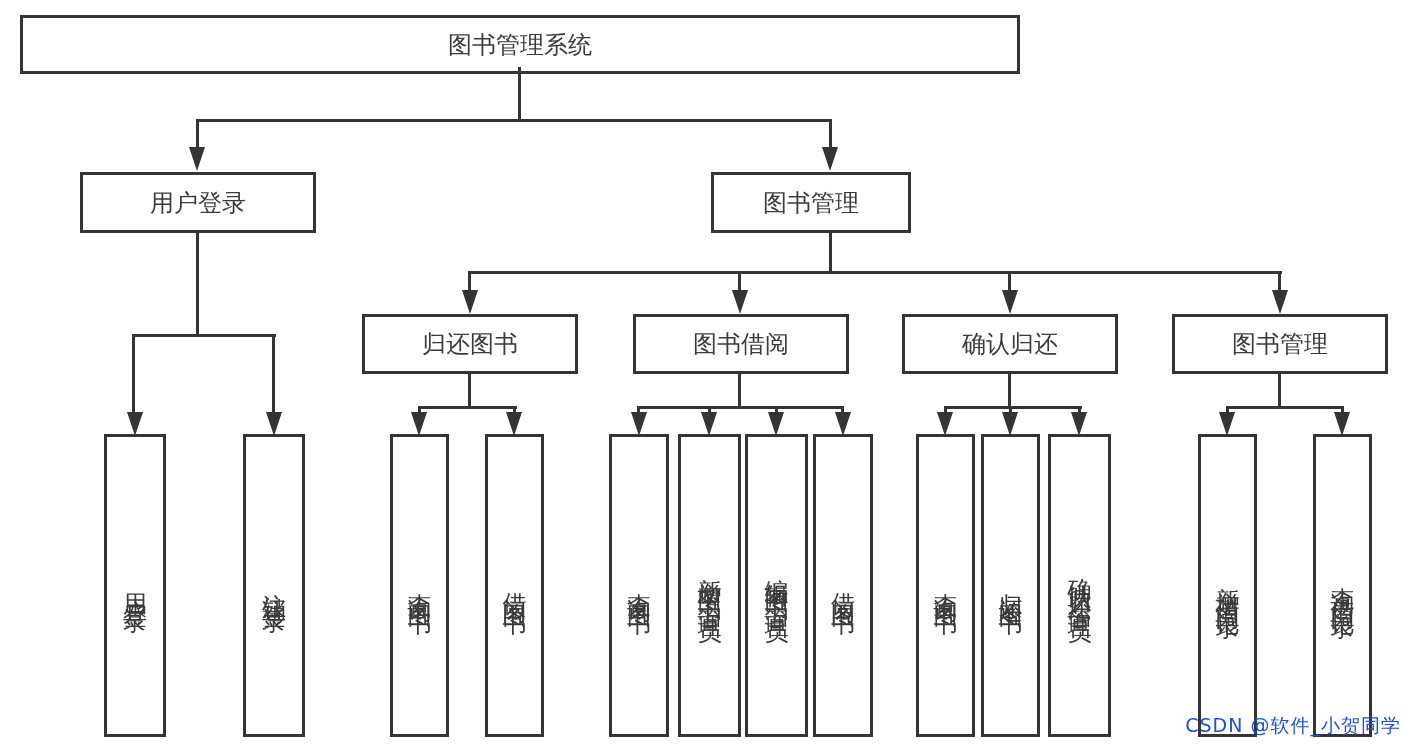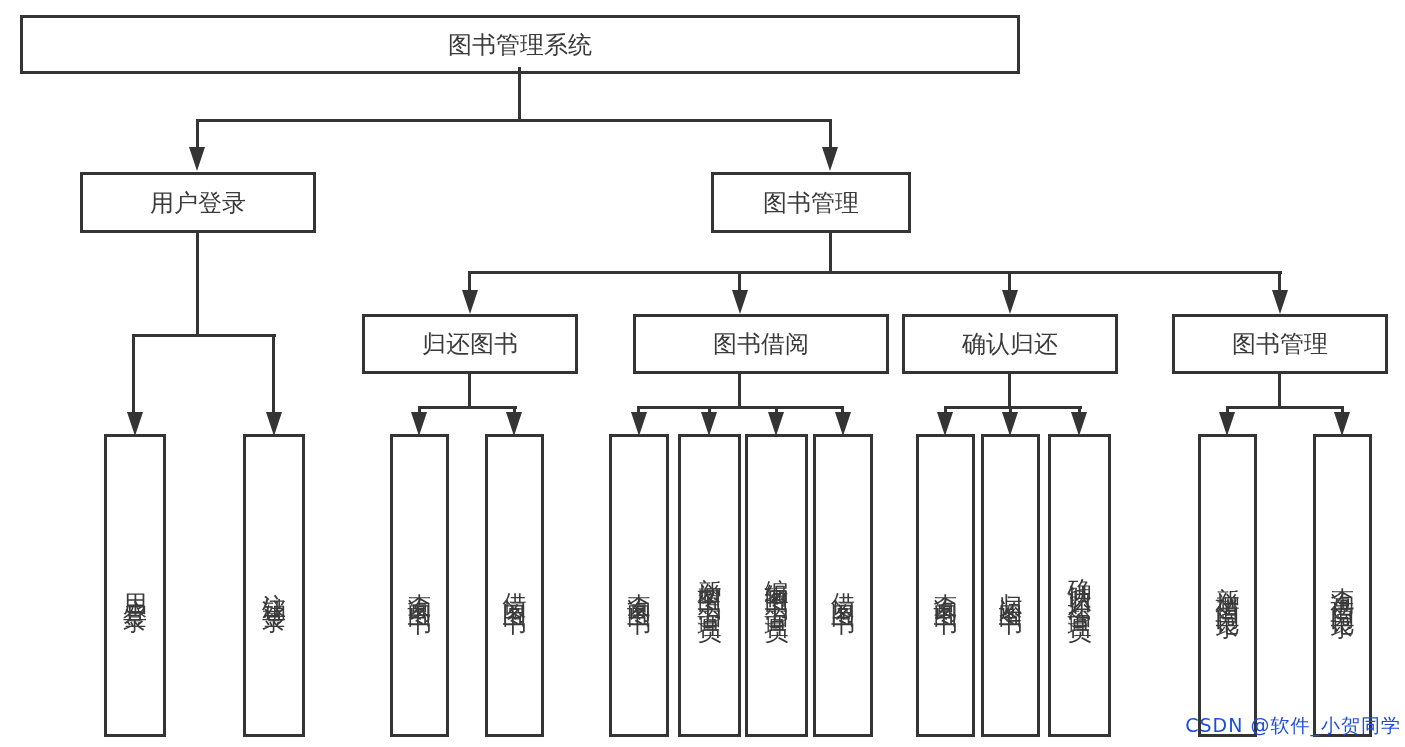--- a/index.html
+++ b/index.html
@@ -34,21 +34,21 @@
 <div id="stage">
 
   <div class="box" style="left:20px;top:15px;width:1000px;height:59px">图书管理系统</div>
 
   <div class="box" style="left:80px;top:172px;width:236px;height:61px">用户登录</div>
 
   <div class="box" style="left:711px;top:172px;width:200px;height:61px">图书管理</div>
 
   <div class="box" style="left:362px;top:314px;width:216px;height:60px">归还图书</div>
 
-  <div class="box" style="left:633px;top:314px;width:256px;height:60px">图书借阅</div>
+  <div class="box" style="left:633px;top:314px;width:216px;height:60px">图书借阅</div>
 
   <div class="box" style="left:902px;top:314px;width:216px;height:60px">确认归还</div>
 
   <div class="box" style="left:1172px;top:314px;width:216px;height:60px">图书管理</div>
 
   <div class="box vbox" style="left:104px;top:434px;width:62px;height:303px">用户登录</div>
 
   <div class="box vbox" style="left:243px;top:434px;width:62px;height:303px">注销登录</div>
 
   <div class="box vbox" style="left:390px;top:434px;width:59px;height:303px">查询图书</div>

